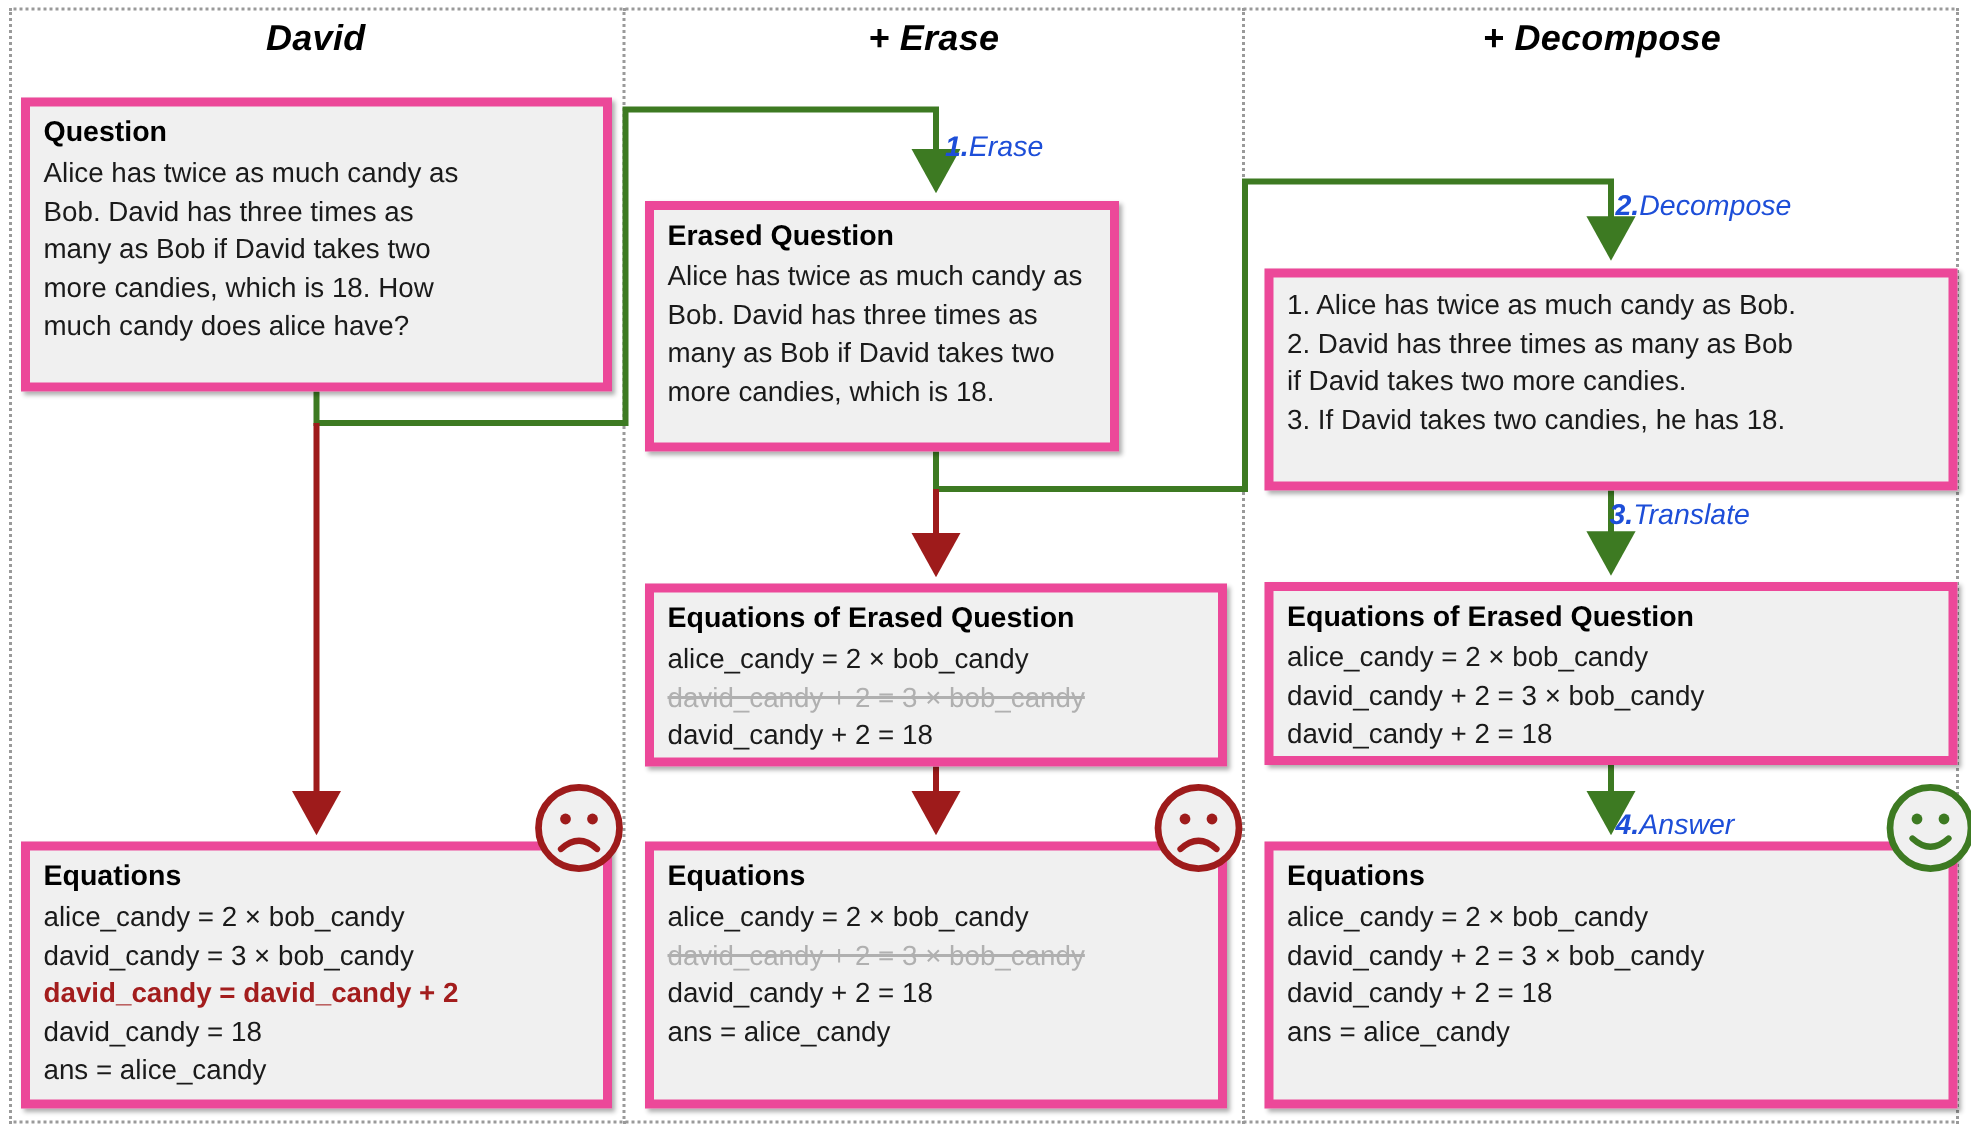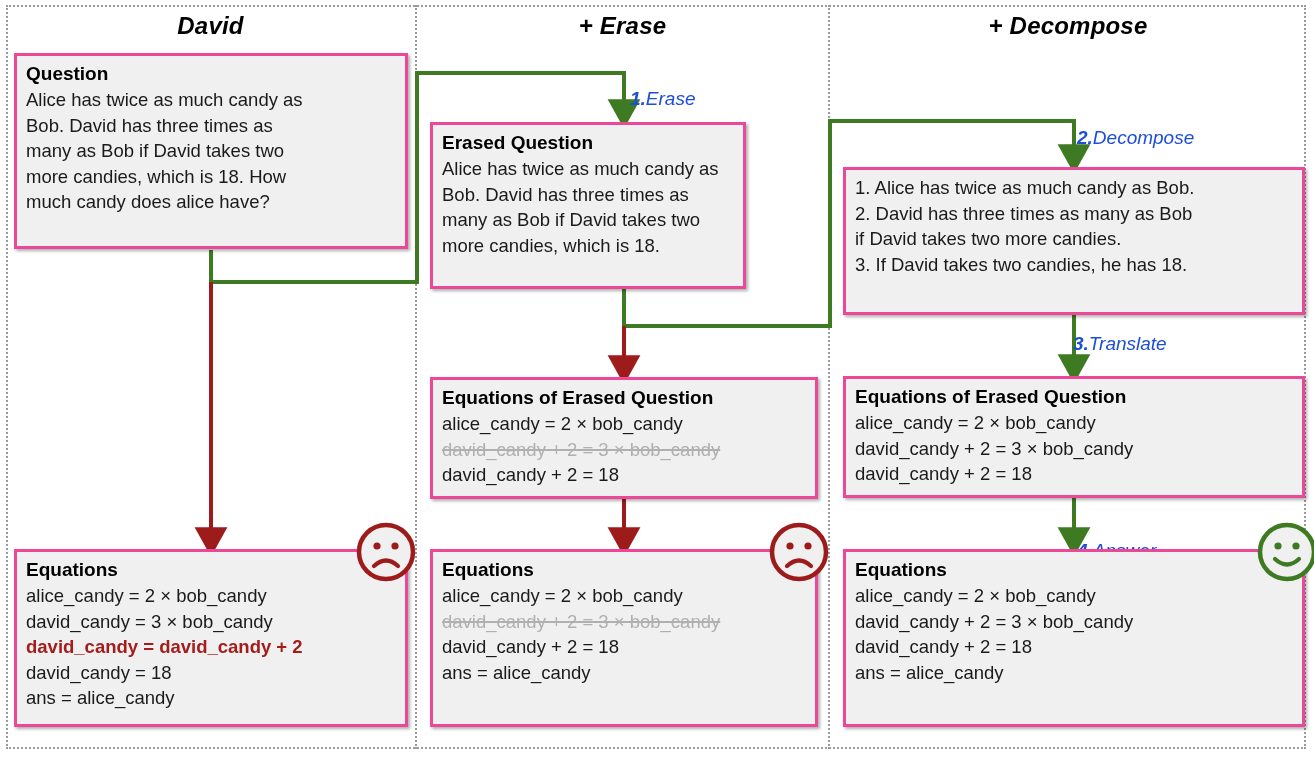--- a/index.html
+++ b/index.html
@@ -46,26 +46,27 @@
   }
   #title-direct{left:6px;width:409px;}
   #title-erase{left:417px;width:411px;}
   #title-decompose{left:830px;width:476px;}
 
   
   .panel{
     position:absolute;
     box-sizing:border-box;
     background:#f0f0f0;
-    border:3px solid #ec4899;
+    border:6px solid #ec4899;
     box-shadow:2px 2px 3px rgba(0,0,0,.32);
     padding:5px 8px 6px 9px;
     font-size:18.5px;
     line-height:25.5px;
     color:#1a1a1a;
+    margin-top:12px;
   }
   .panel .hdr{
     font-weight:bold;
     font-size:19px;
     line-height:26px;
     color:#000;
     display:block;
   }
   .panel .ln{display:block;white-space:nowrap;}
   .ln.struck{

